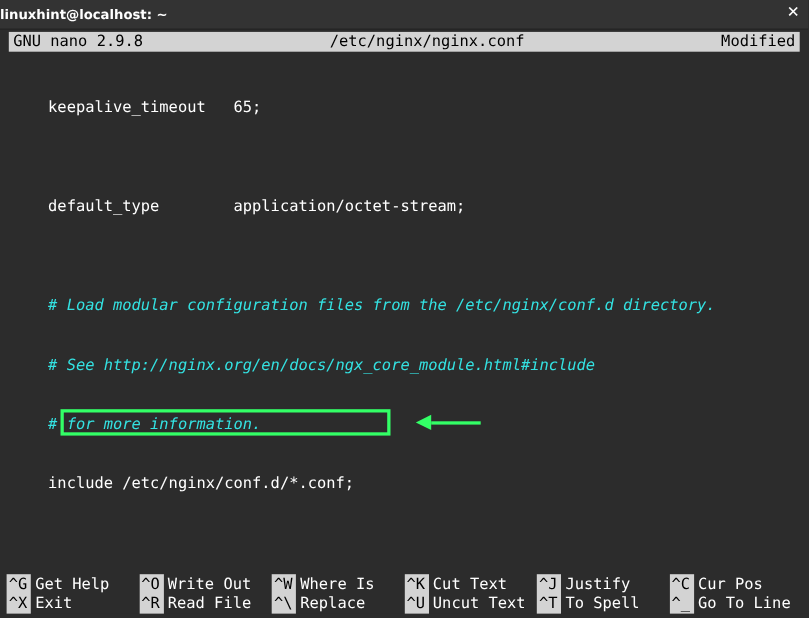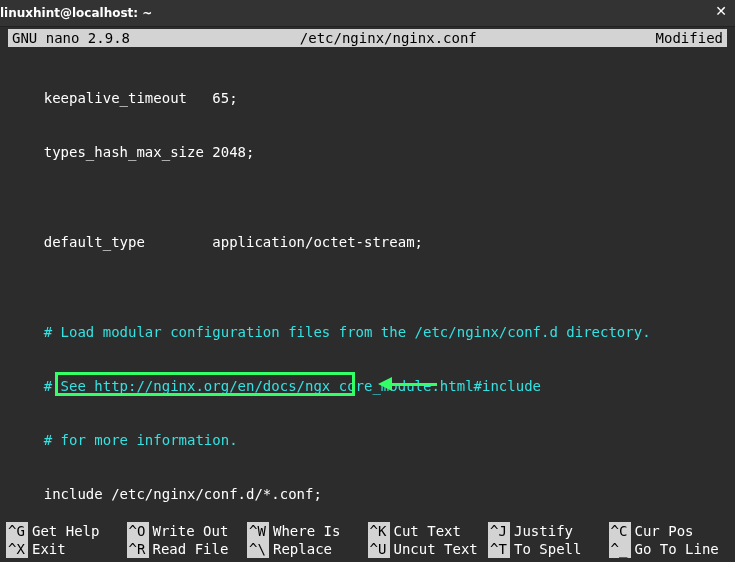--- a/index.html
+++ b/index.html
@@ -51,21 +51,21 @@
   .statusbar .right { flex: 0 0 auto; margin-left: 41px; }
   .editor {
     padding: 6px 10px 0 10px;
     font-family: "DejaVu Sans Mono", monospace;
     font-size: 14px;
     line-height: 18px;
     white-space: pre;
     position: relative;
   }
   .line { white-space: pre; }
-  .comment { color: #34e2e2; }
+  .comment { color: #34e2e2; font-style: italic; }
   .highlight-box {
     position: absolute;
     border: 3px solid #33ff66;
     box-sizing: border-box;
     pointer-events: none;
   }
   .arrow {
     position: absolute;
     display: flex;
     align-items: center;
@@ -126,21 +126,20 @@
 </div>
 
 <div class="statusbar">
   <span class="left">GNU nano 2.9.8</span>
   <span class="center">/etc/nginx/nginx.conf</span>
   <span class="right">Modified</span>
 </div>
 
 <div class="editor">
   <div class="line">    keepalive_timeout   65;</div>
-  <div class="line">    types_hash_max_size 2048;</div>
   <div class="line"></div>
   <div class="line">    default_type        application/octet-stream;</div>
   <div class="line"></div>
   <div class="line comment">    # Load modular configuration files from the /etc/nginx/conf.d directory.</div>
   <div class="line comment">    # See http://nginx.org/en/docs/ngx_core_module.html#include</div>
   <div class="line comment">    # for more information.</div>
   <div class="line">    include /etc/nginx/conf.d/*.conf;</div>
   <div class="line"></div>
   
   

